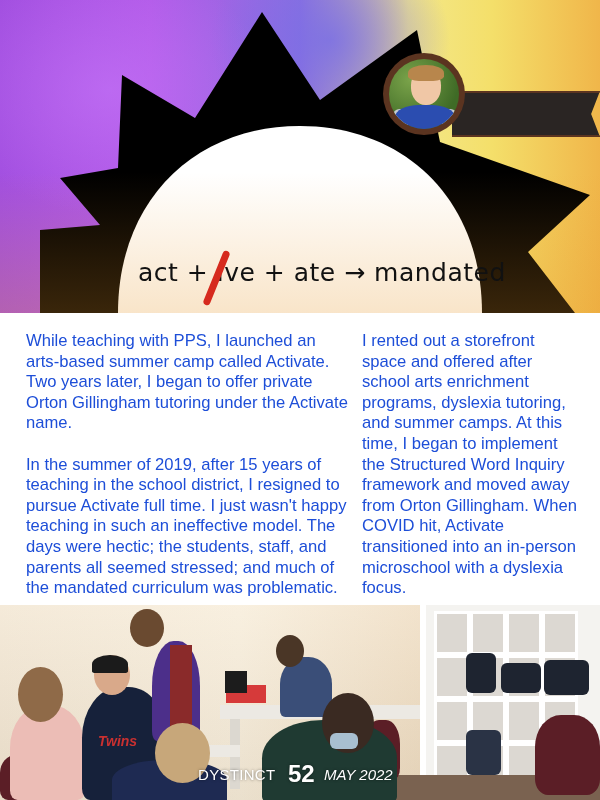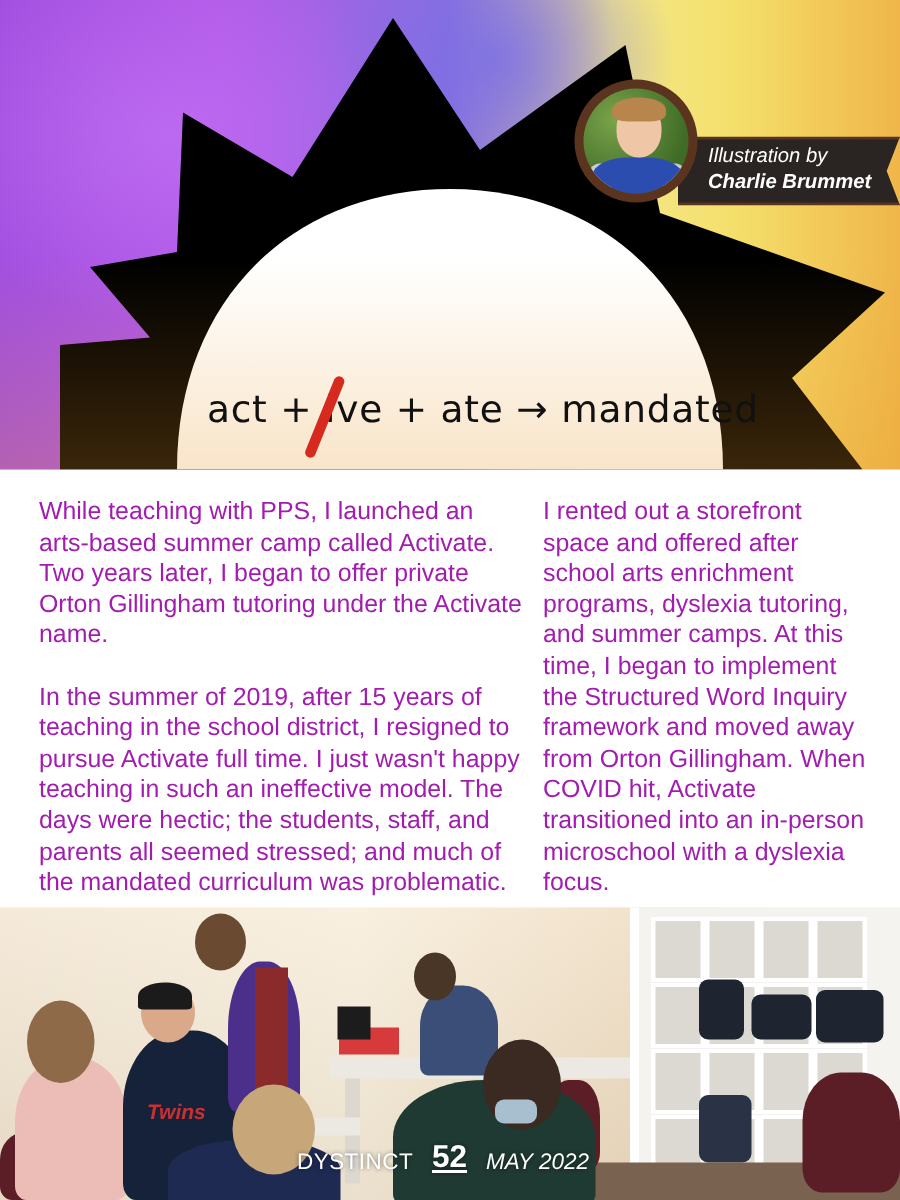--- a/index.html
+++ b/index.html
@@ -52,21 +52,21 @@
       background: radial-gradient(circle at 30% 30%, #7aa34a, #3f6b26 70%);
     }
     .boy-face { position: absolute; left: 22px; top: 10px; width: 30px; height: 36px; border-radius: 45% 45% 48% 48%; background: #f0c7a6; }
     .boy-hair { position: absolute; left: 19px; top: 6px; width: 36px; height: 16px; border-radius: 50% 50% 30% 30%; background: #b8864c; }
     .boy-shirt { position: absolute; left: 6px; top: 46px; width: 60px; height: 30px; border-radius: 40% 40% 0 0; background: #2b4db0; }
     .boy-sleeve { position: absolute; left: 2px; top: 50px; width: 18px; height: 22px; border-radius: 50%; background: #c9ccd2; }
     .boy-sleeve.r { left: 52px; }
 
     
     .col {
-      position: absolute; top: 331px; color: #a21caf;
+      position: absolute; top: 331px; color: #1d4ed8;
       font-size: 16.6px; line-height: 20.6px;
     }
     .col p { margin: 0 0 20.6px 0; }
     .col-left { left: 26px; width: 322px; }
     .col-right { left: 362px; width: 215px; }
 
     
     .photo {
       position: absolute; left: 0; top: 605px; width: 600px; height: 195px; overflow: hidden;
       background: linear-gradient(90deg, #f2e5d0 0%, #f7ecd8 40%, #efdcc0 70%, #f1ede6 100%);
@@ -79,21 +79,21 @@
     .floor { position:absolute; left:390px; top:170px; width:210px; height:25px; background:#7a6250; }
     .chair { position:absolute; border-radius: 40% 40% 20% 20%; background:#5b1e26; }
     .kid { position:absolute; border-radius: 45% 45% 10% 10%; }
     .head { position:absolute; border-radius:50%; }
     .desk { position:absolute; background:#ece9e3; }
     .footer {
       position: absolute; left: 0; top: 760px; width: 512px; height: 30px;
       color: #ffffff; font-size: 15px; text-shadow: 0 0 3px rgba(0,0,0,0.5);
     }
     .footer .mag { position:absolute; left:198px; top:6px; letter-spacing: 0.3px; }
-    .footer .page { position:absolute; left:288px; top:0px; font-size: 21px; font-weight: bold; text-decoration: underline; }
+    .footer .page { position:absolute; left:288px; top:0px; font-size: 24px; font-weight: bold; }
     .footer .issue { position:absolute; left:324px; top:6px;font-style:italic; }
   </style>
 </head>
 <body>
 
 <div class="hero">
   <svg class="sun-svg" width="600" height="313" viewBox="0 0 600 313">
 
     <polygon fill="#000000" points="
       40,313 40,230 100,225 60,178 118,168 122,75 195,118 262,12 320,100 417,30 440,142
@@ -115,24 +115,20 @@
   <div class="strike"></div>
 
   <div class="credit-ribbon"></div>
   <div class="credit-photo-ring"></div>
   <div class="credit-photo">
     <div class="boy-sleeve"></div>
     <div class="boy-sleeve r"></div>
     <div class="boy-shirt"></div>
     <div class="boy-face"></div>
     <div class="boy-hair"></div>
-  </div>
-  <div class="credit-text">
-    <div>Illustration by</div>
-    <div class="name">Charlie Brummet</div>
   </div>
 </div>
 
 <div class="col col-left">
   <p>While teaching with PPS, I launched an arts-based summer camp called Activate. Two years later, I began to offer private Orton Gillingham tutoring under the Activate name.</p>
   <p>In the summer of 2019, after 15 years of teaching in the school district, I resigned to pursue Activate full time. I just wasn't happy teaching in such an ineffective model. The days were hectic; the students, staff, and parents all seemed stressed; and much of the mandated curriculum was problematic.</p>
 </div>
 <div class="col col-right">
   <p>I rented out a storefront space and offered after school arts enrichment programs, dyslexia tutoring, and summer camps. At this time, I began to implement the Structured Word Inquiry framework and moved away from Orton Gillingham. When COVID hit, Activate transitioned into an in-person microschool with a dyslexia focus.</p>
 </div>

